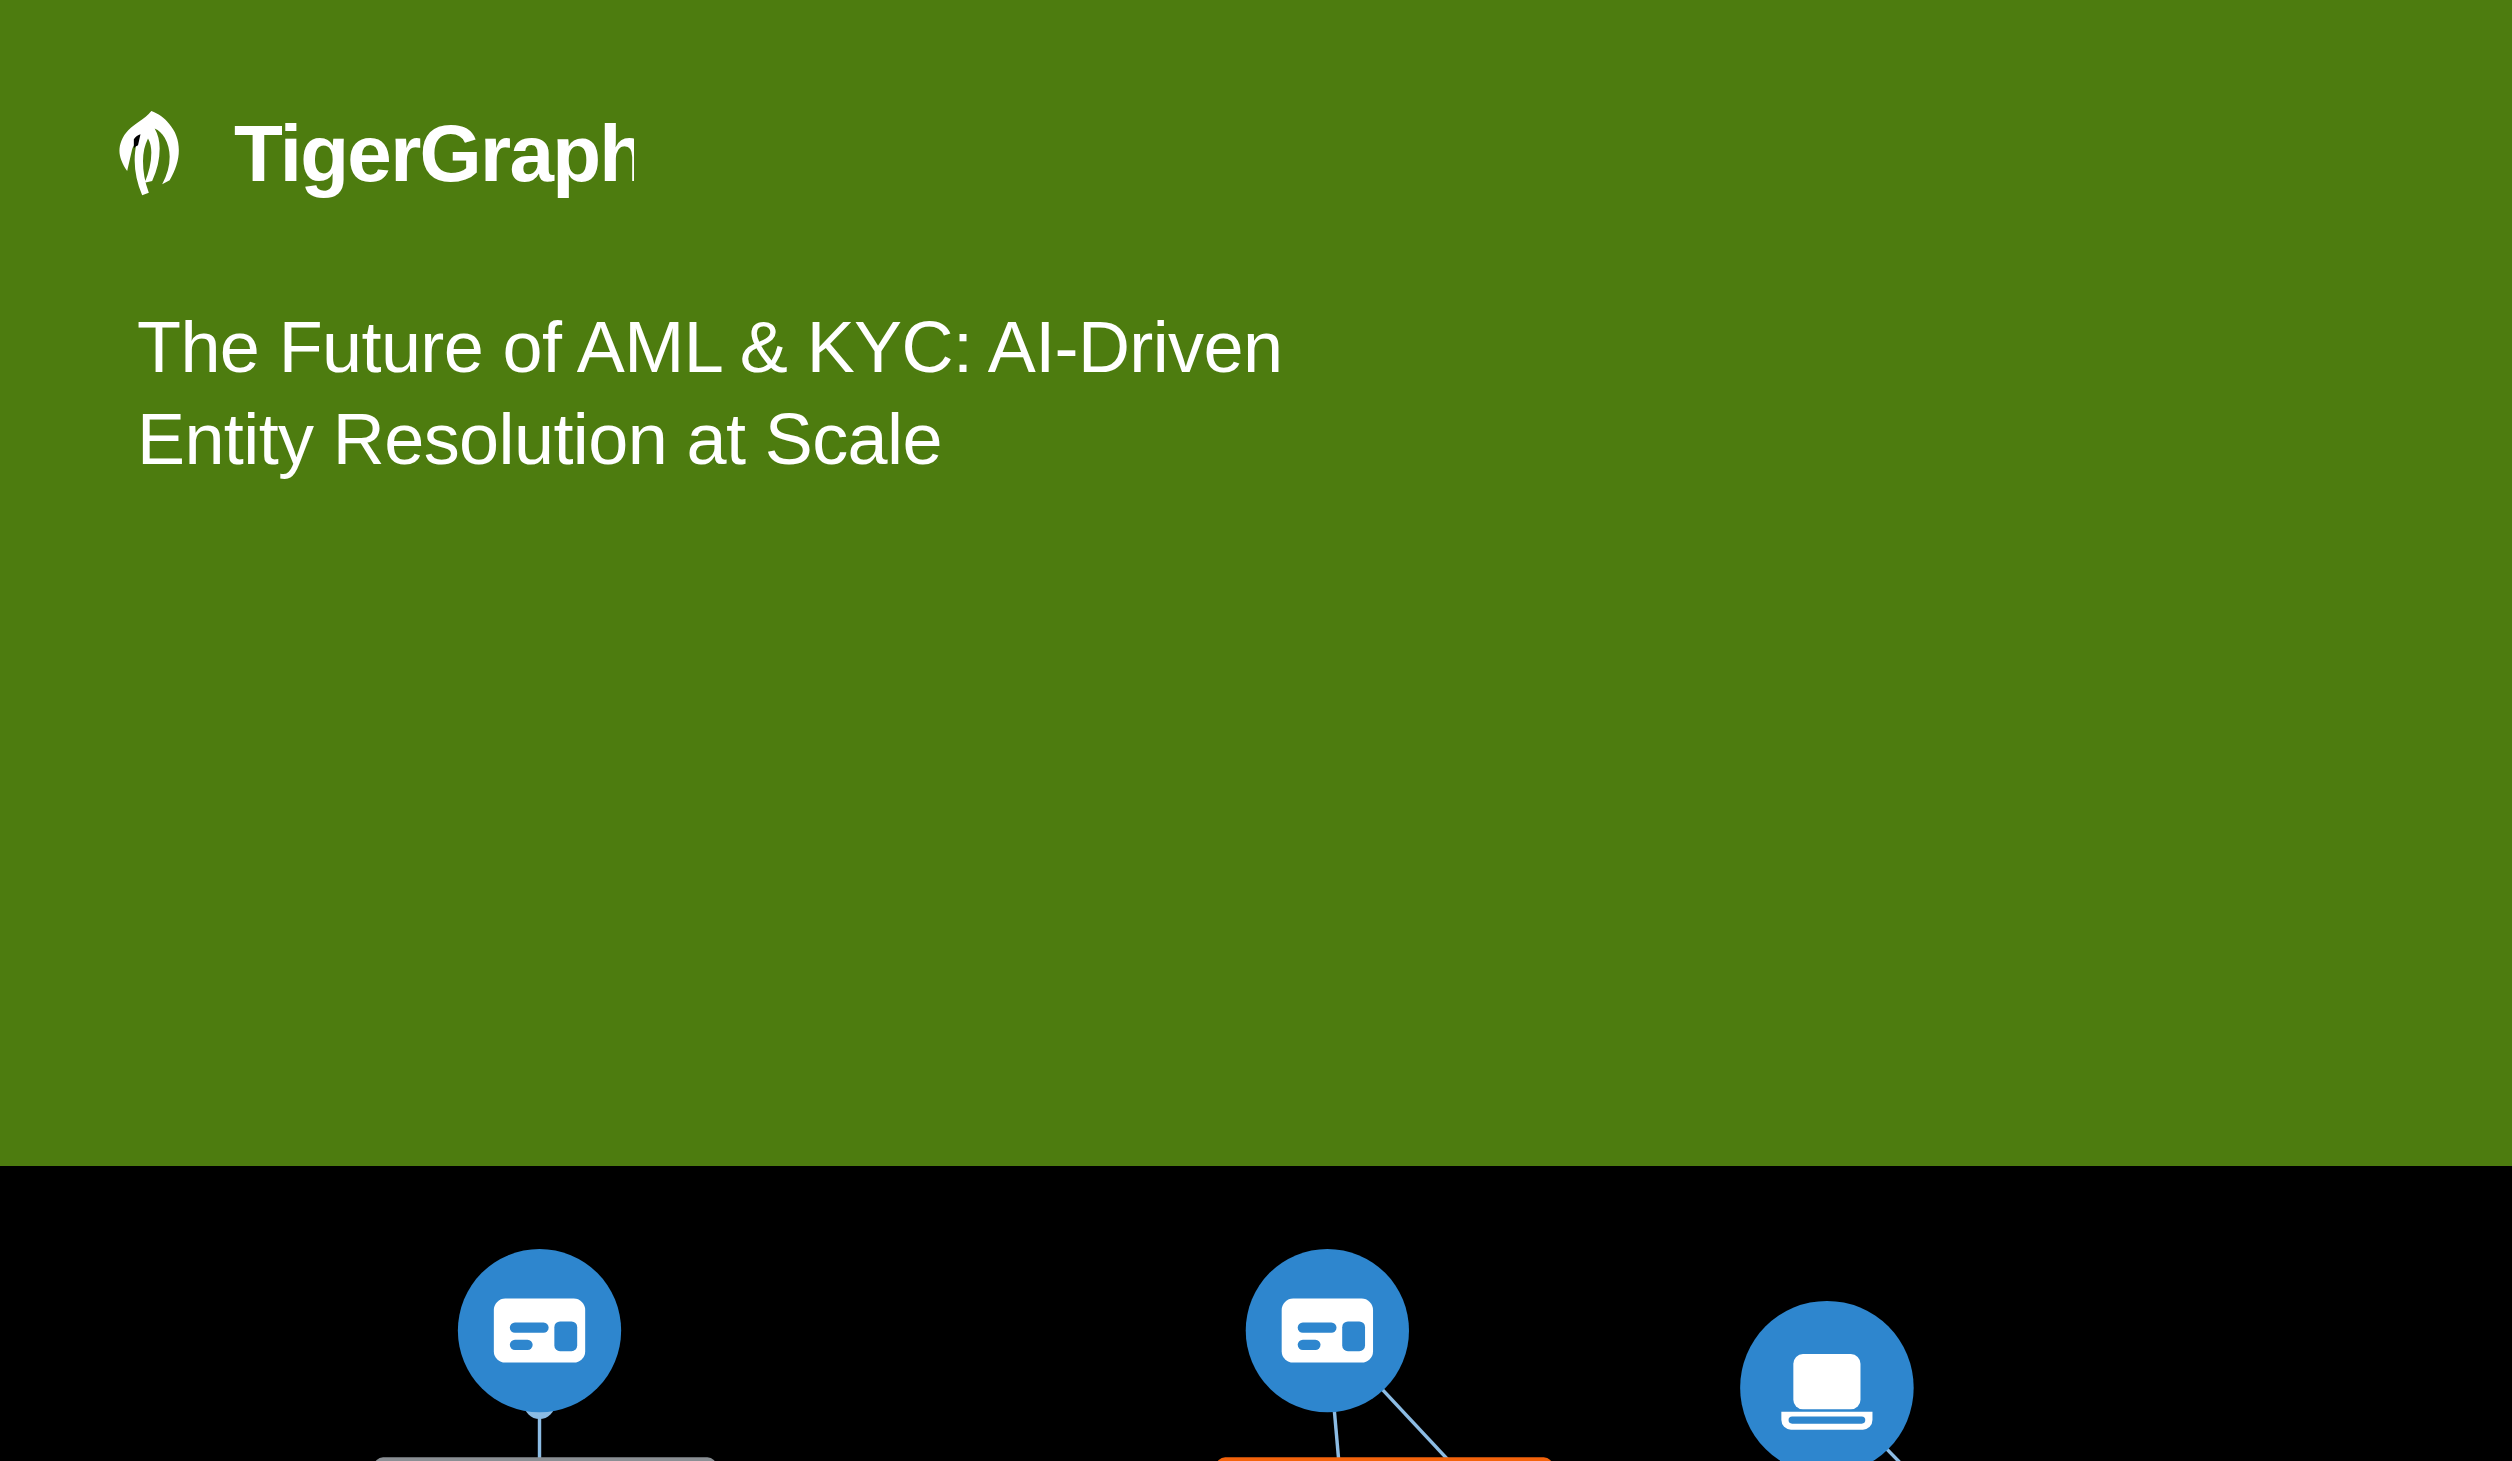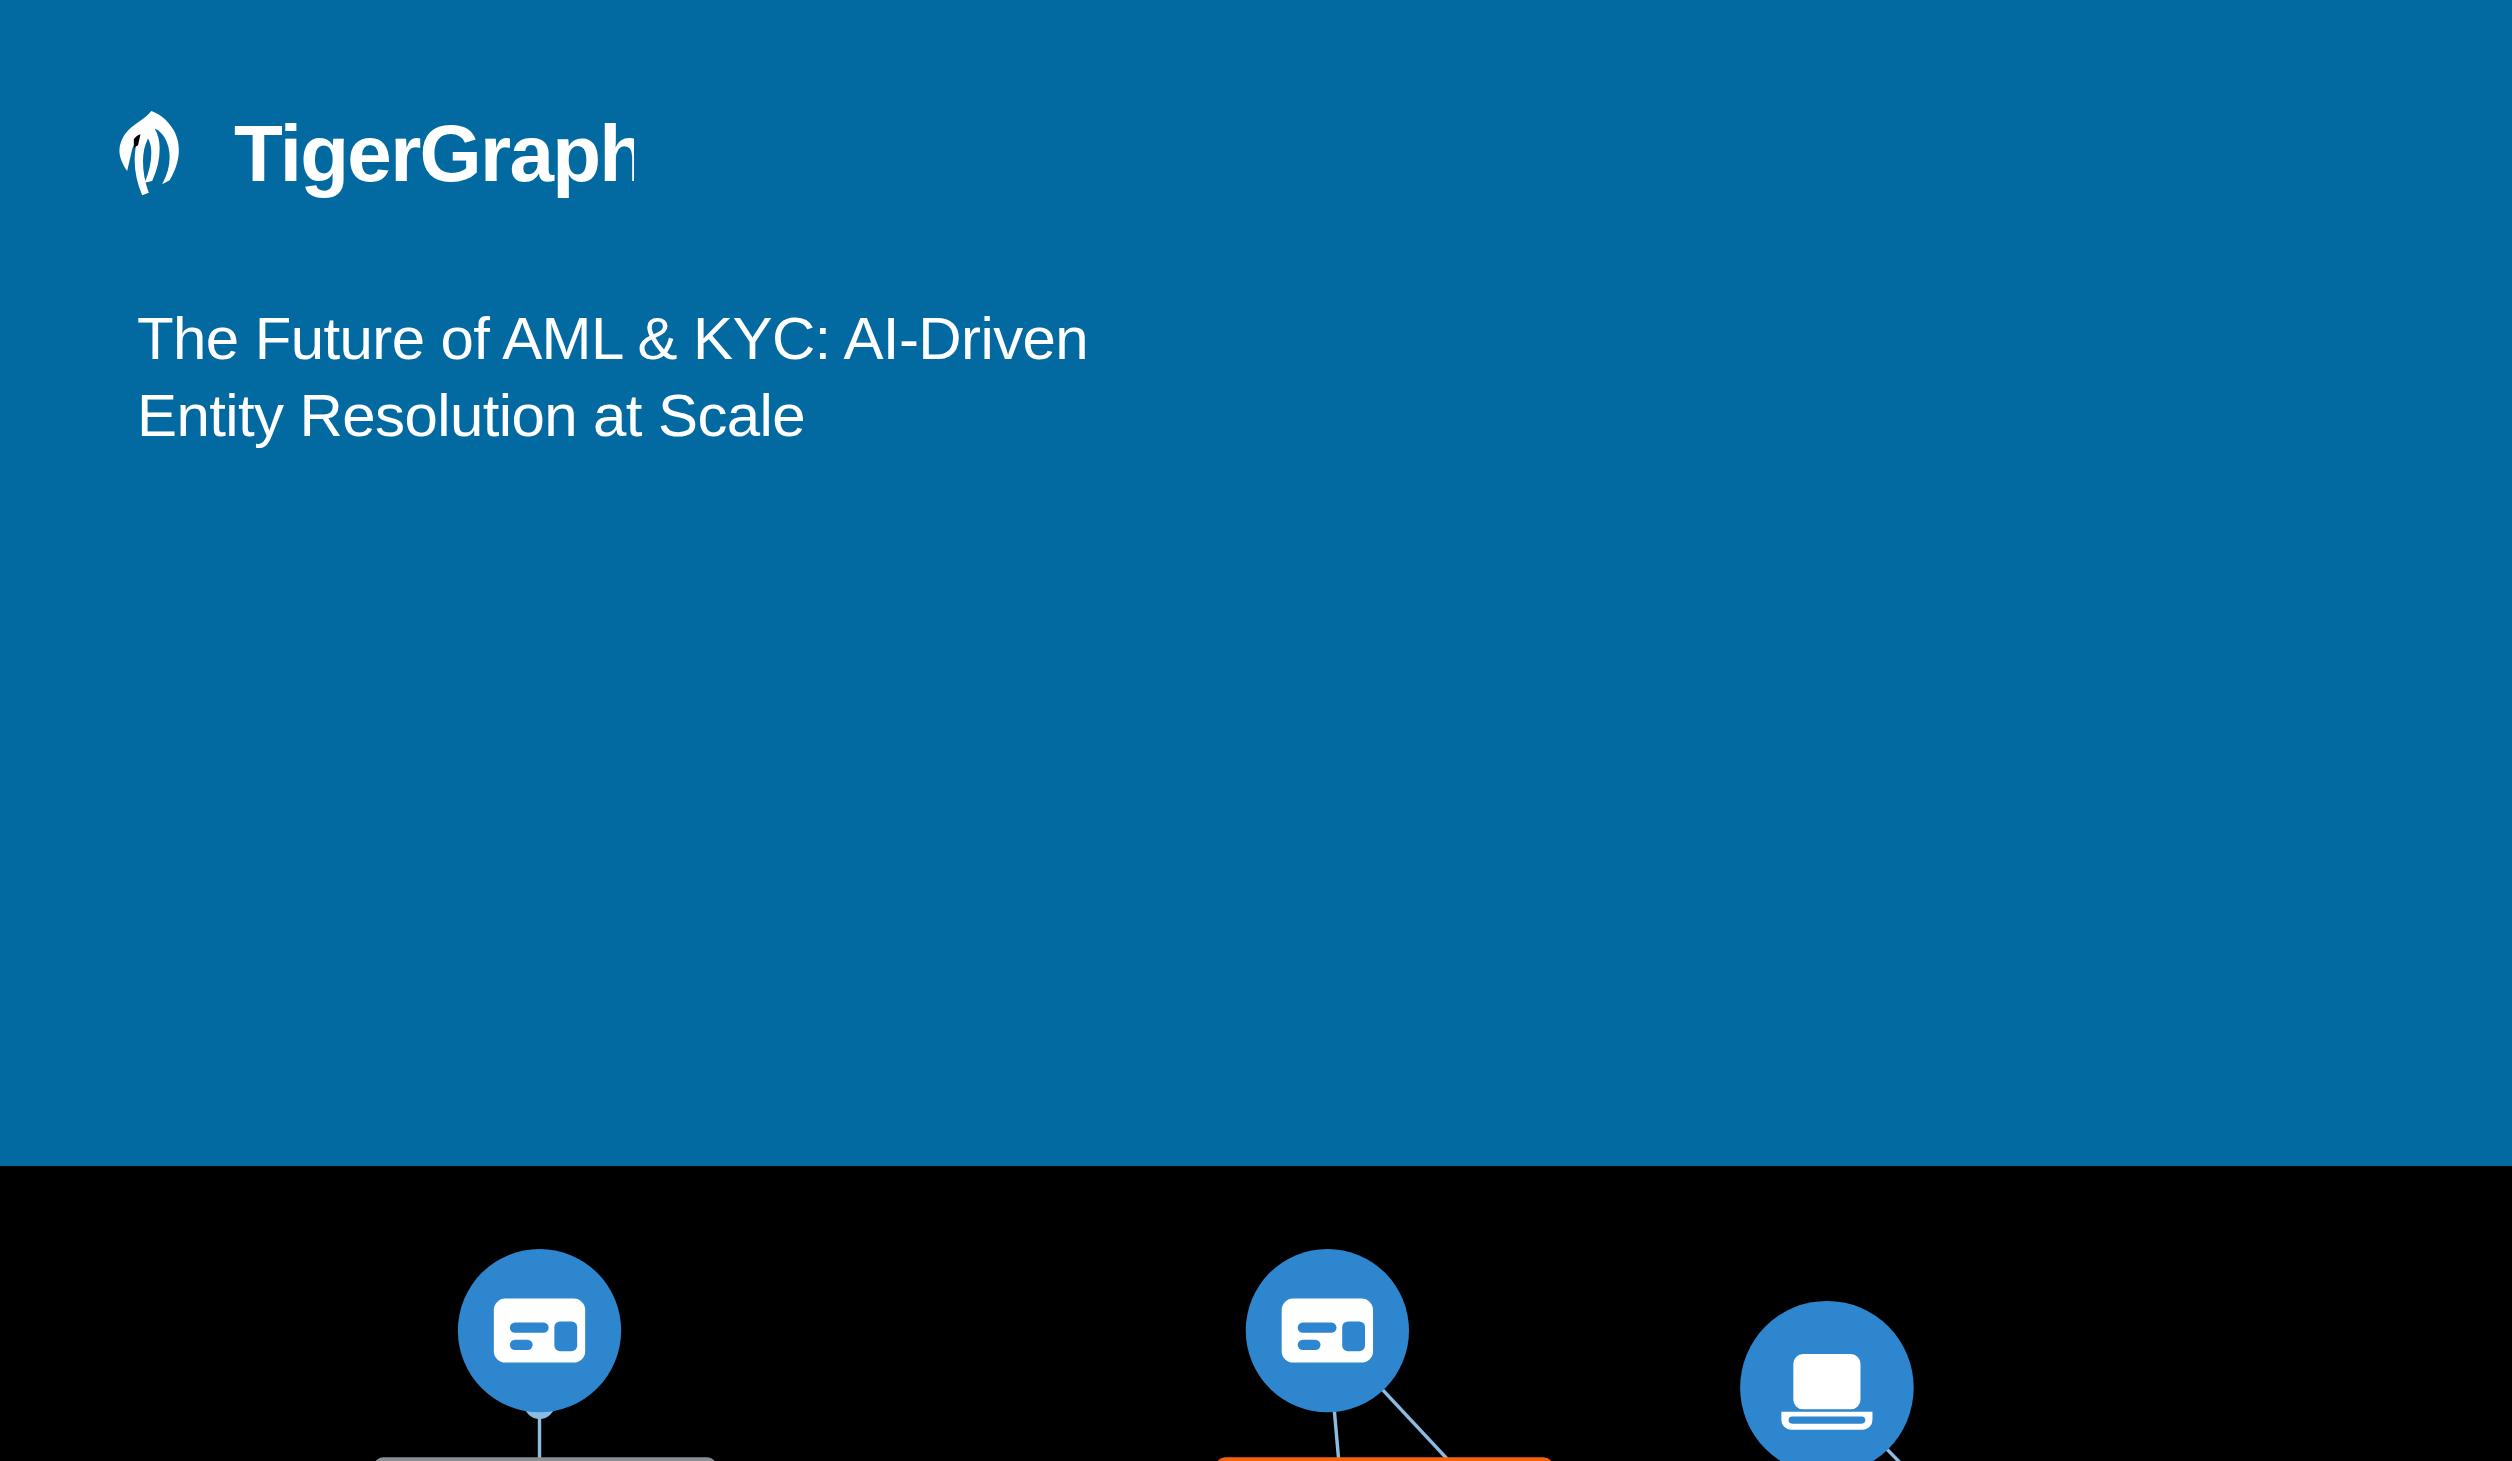--- a/index.html
+++ b/index.html
@@ -1,31 +1,31 @@
 <!DOCTYPE html>
 <html style="font-size:9px"><head>
 <meta charset="utf-8">
 <style>
   html,body{margin:0;padding:0;background:#000;}
   body{
     width:2512px;height:1462px;overflow:hidden;
     font-family:"Liberation Sans",sans-serif;
     -webkit-font-smoothing:antialiased;
   }
-  .slide{position:relative;width:2512px;height:1166px;background:#0369a1;}
+  .slide{position:relative;width:2512px;height:1166px;background:#4d7c0f;}
 
   
   .brand{position:absolute;left:108px;top:106px;display:flex;align-items:center;gap:26px;}
   .brand-mark{width:100px;height:100px;display:block;}
   .brand-word{width:400px;height:auto;display:block;}
 
   
   .title{
     position:absolute;left:137px;top:301px;width:1941px;
-    color:#ffffff;font-size:60px;line-height:1.28;
+    color:#ffffff;font-size:72px;line-height:1.28;
     font-weight:400;letter-spacing:-0.6px;white-space:pre-line;
   }
 
   
   .diagram{position:absolute;left:0;top:594px;width:2512px;height:868px;}
   .diagram svg{display:block;width:2512px;height:868px;}
 
   .badge-text-dark{
     font-family:"Liberation Mono","DejaVu Sans Mono",monospace;
     font-size:62px;fill:#111111;letter-spacing:4px;

